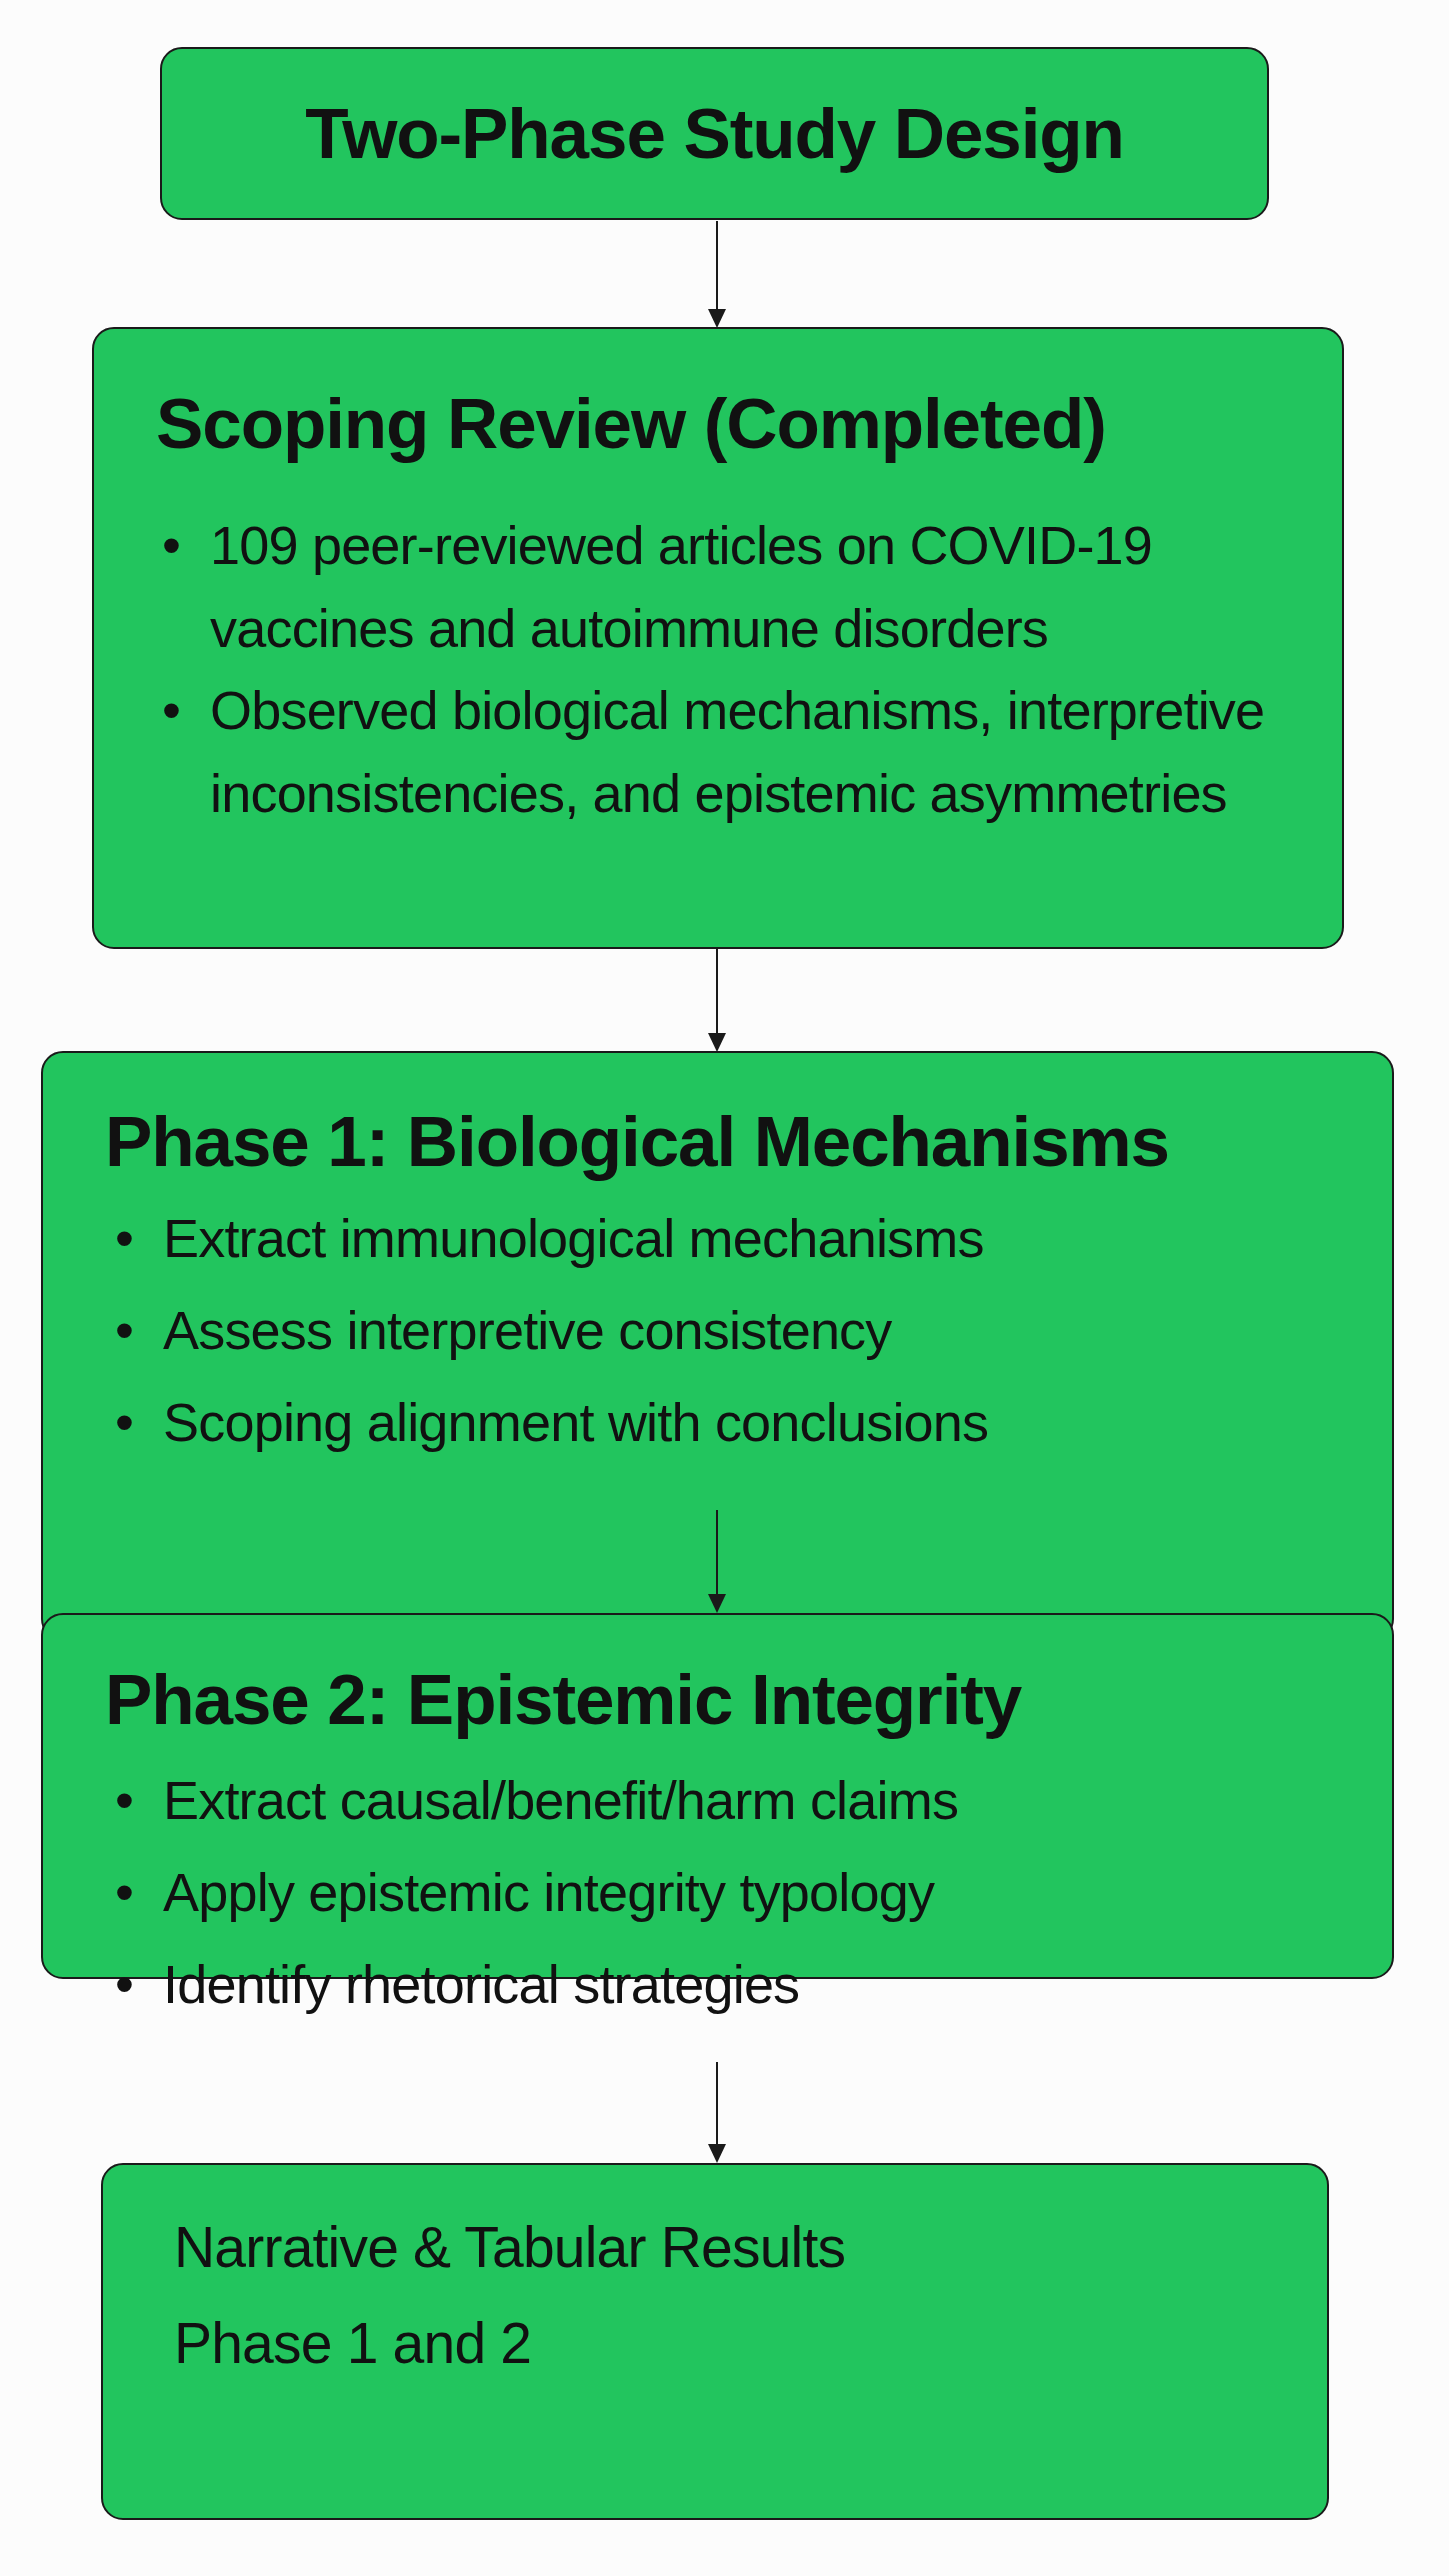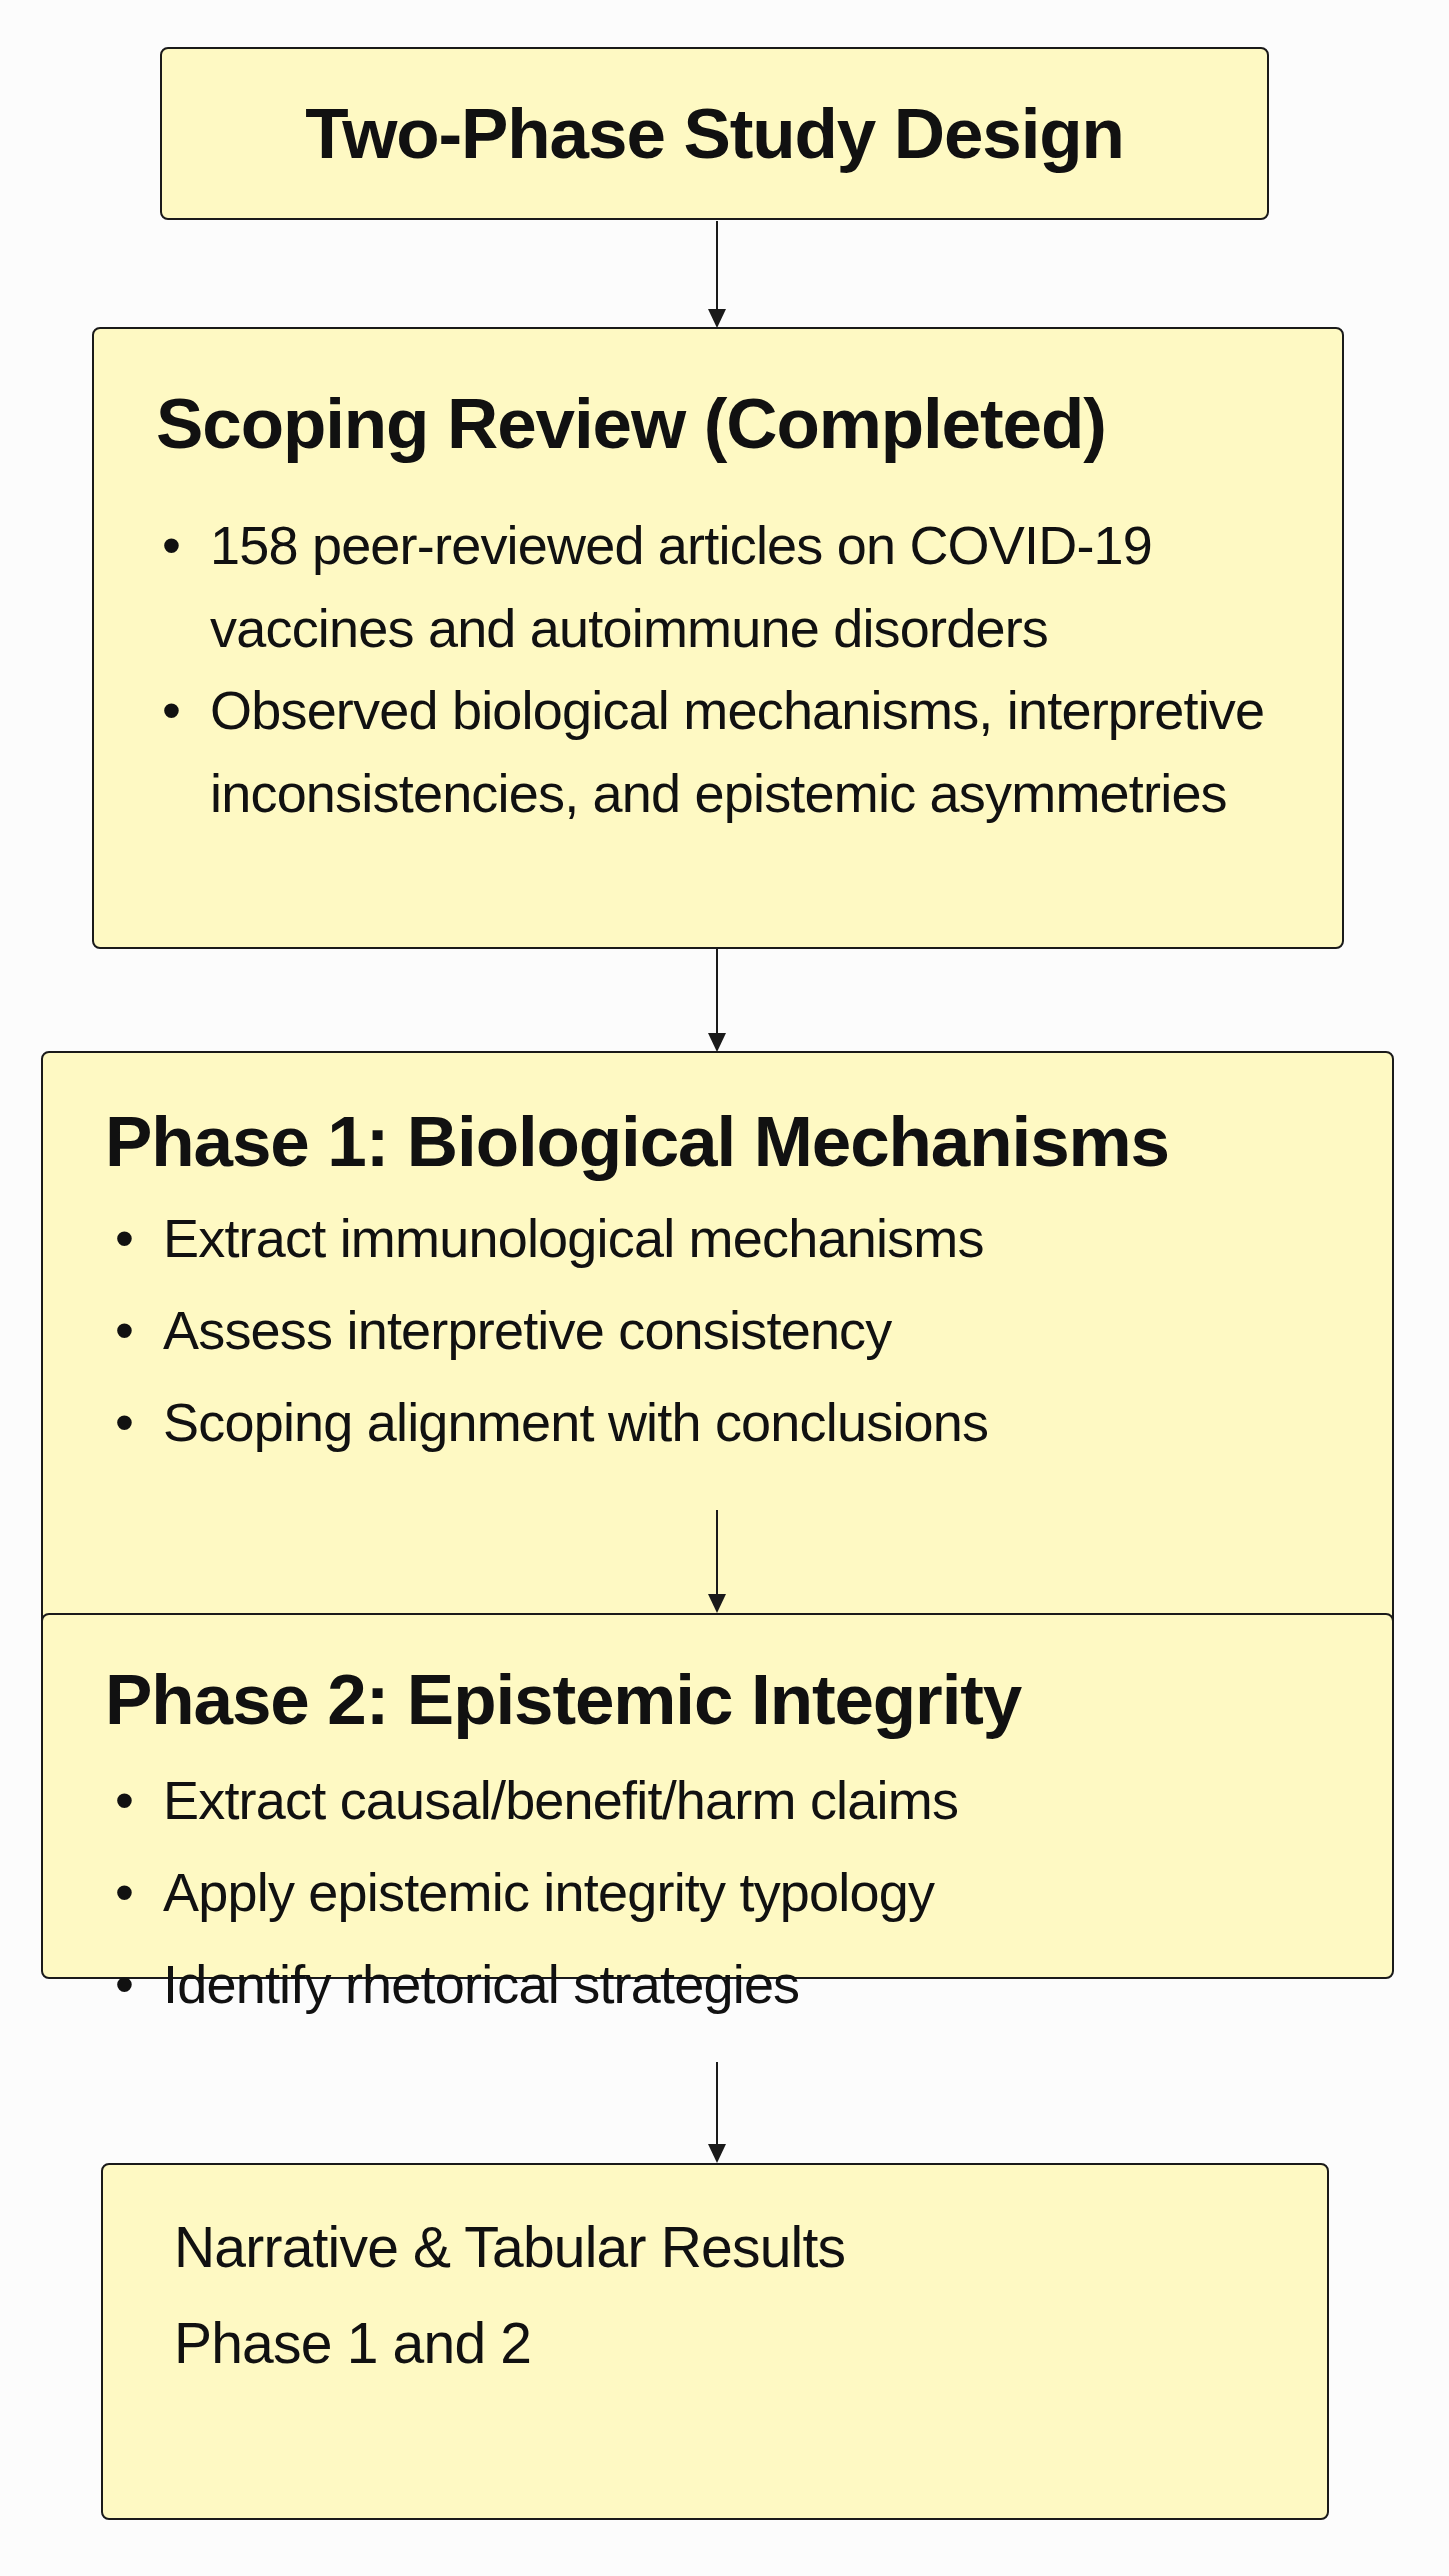--- a/index.html
+++ b/index.html
@@ -4,21 +4,21 @@
 <style>
   html, body { margin:0; padding:0; }
   body {
     width:1449px; height:2576px; position:relative; overflow:hidden;
     background:#fcfcfc;
     font-family:"Liberation Sans", "DejaVu Sans", sans-serif;
     color:#111;
   }
   .box {
     position:absolute; box-sizing:border-box;
-    border:2.6px solid #1a1a1a; border-radius:8px; background:#fef9c3;
+    border:2.6px solid #1a1a1a; border-radius:22px; background:#22c55e;
   }
   .title-box { left:160px; top:47px; width:1109px; height:173px;
     display:flex; align-items:center; justify-content:center; }
   .title-box .t { font-weight:bold; font-size:71px; letter-spacing:-1.1px; }
   .heading { font-weight:bold; font-size:71px; letter-spacing:-1.1px; line-height:1; }
   ul { list-style:none; margin:0; padding:0; }
   li { position:relative; font-size:54px; letter-spacing:-0.8px; }
   li .dot { position:absolute; left:-48px; top:0; }
   .scope { left:92px; top:327px; width:1252px; height:622px; }
   .scope .heading { position:absolute; left:62px; top:59px; }
@@ -44,21 +44,21 @@
 
 <div class="box title-box">
   <span class="t">Two-Phase Study Design</span>
 </div>
 
 <div class="arrow" style="top:221px;height:105px;"></div>
 
 <div class="box scope">
   <div class="heading">Scoping Review (Completed)</div>
   <ul>
-    <li><span class="dot">•</span><span>158 peer-reviewed articles on COVID-19 vaccines and autoimmune disorders</span></li>
+    <li><span class="dot">•</span><span>109 peer-reviewed articles on COVID-19 vaccines and autoimmune disorders</span></li>
     <li><span class="dot">•</span><span>Observed biological mechanisms, interpretive inconsistencies, and epistemic asymmetries</span></li>
   </ul>
 </div>
 
 <div class="arrow" style="top:949px;height:101px;"></div>
 
 <div class="box p1">
   <div class="heading">Phase 1: Biological Mechanisms</div>
   <ul>
     <li><span class="dot">•</span><span>Extract immunological mechanisms</span></li>

